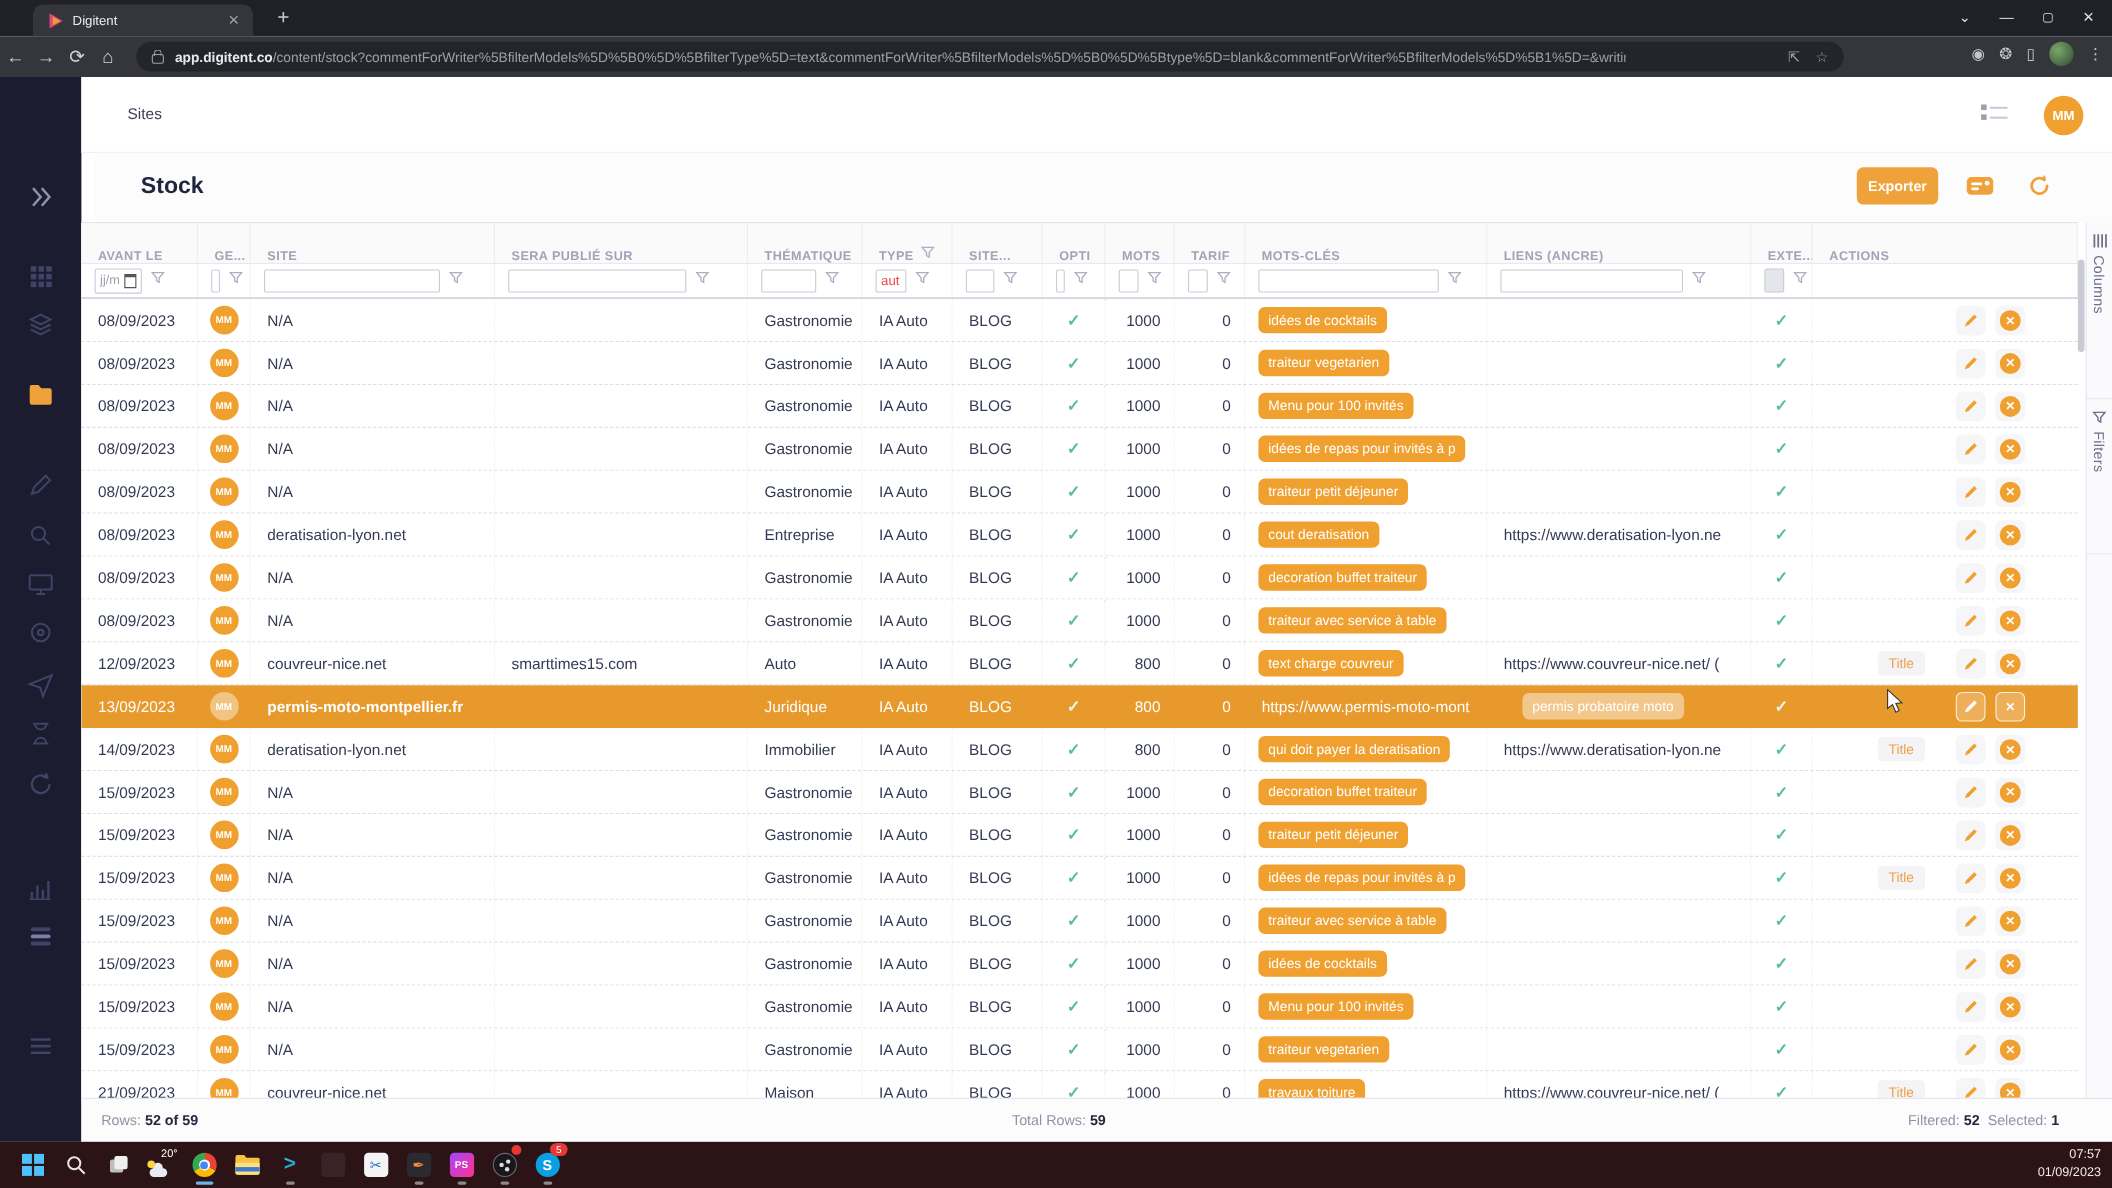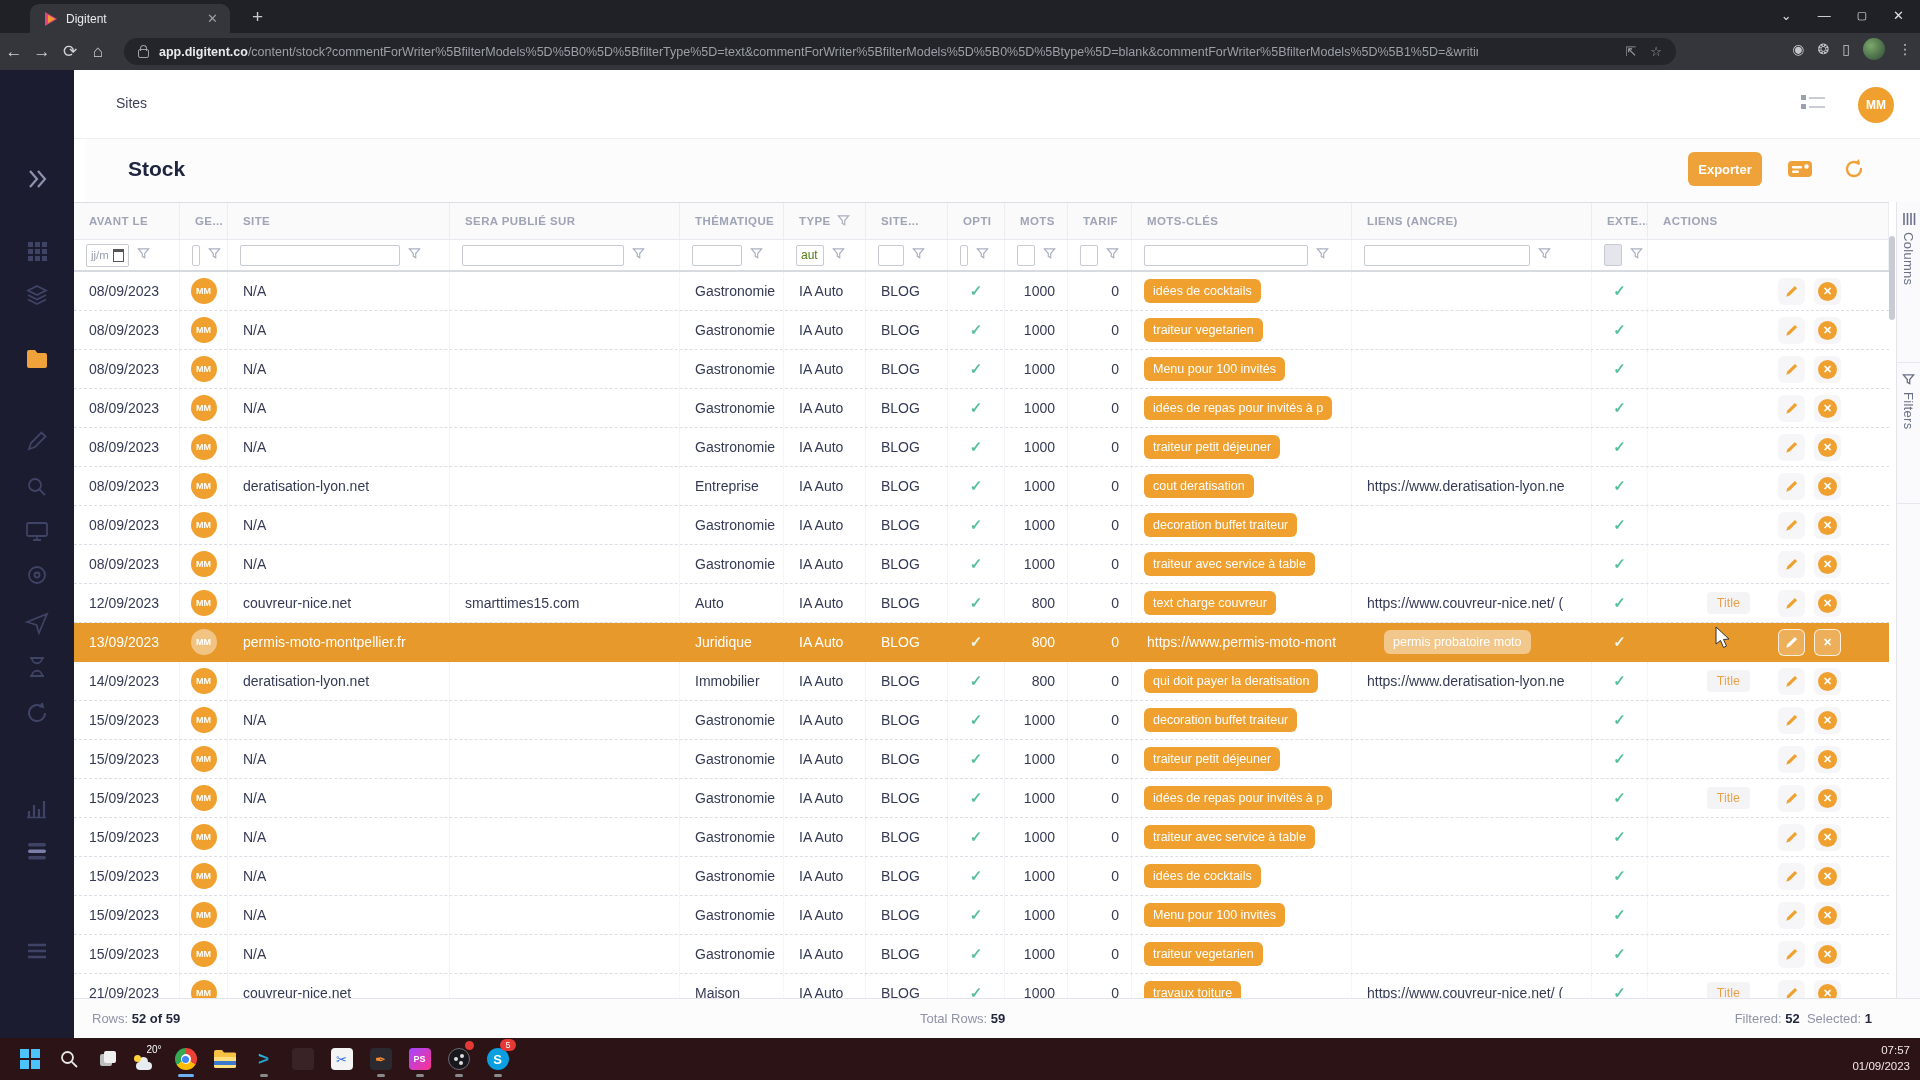--- a/index.html
+++ b/index.html
@@ -35,24 +35,24 @@
   .hdr-list-ic .b{width:5px;height:5px;background:#9ba0b0;}
   .hdr-list-ic .l{height:2px;background:#c9ccd6;flex:1;}
   .hdr-avatar{position:absolute;right:26px;top:17px;width:36px;height:36px;border-radius:50%;background:#efa02f;color:#fff;font-size:12px;font-weight:bold;display:flex;align-items:center;justify-content:center;}
   .stock-bar{position:absolute;left:86px;top:139px;width:1846px;height:63px;background:#fcfcfd;}
   .stock-title{position:absolute;left:42px;top:18px;font-size:21px;font-weight:bold;color:#20253f;}
   .export-btn{position:absolute;right:170px;top:13px;width:74px;height:34px;background:#f0a23a;border:none;border-radius:6px;color:#fff;font-size:13px;font-weight:bold;font-family:inherit;}
   .tool-ic{position:absolute;top:18px;}
   
   .grid{position:absolute;left:74px;top:202px;width:1815px;height:796px;background:#fff;border-top:1px solid #dcdee6;box-sizing:border-box;}
   .ghead{display:flex;height:36px;background:#fafafb;border-bottom:1px solid #e8e9ef;}
-  .hcell{display:flex;align-items:center;font-size:11.5px;font-weight:bold;letter-spacing:.4px;color:#9fa4b6;padding-left:15px;box-sizing:border-box;border-right:1px solid #ececf1;white-space:nowrap;overflow:hidden;}
+  .hcell{display:flex;align-items:flex-end;font-size:11.5px;font-weight:bold;letter-spacing:.4px;color:#9fa4b6;padding-left:15px;box-sizing:border-box;border-right:1px solid #ececf1;white-space:nowrap;overflow:hidden;}
   .gfilter{display:flex;height:30px;background:#fff;border-bottom:2px solid #d8dae2;}
   .fcell{display:flex;align-items:center;gap:8px;padding-left:12px;box-sizing:border-box;border-right:1px solid #f1f2f6;}
-  .fin{height:21px;border:1px solid #c8cbd5;border-radius:2px;background:#fff;font-size:12px;color:#4d7c0f;padding:0 4px;box-sizing:border-box;font-family:inherit;}
+  .fin{height:21px;border:1px solid #c8cbd5;border-radius:2px;background:#fff;font-size:12px;color:#ef4444;padding:0 4px;box-sizing:border-box;font-family:inherit;}
   .funnel{flex:0 0 auto;}
   .datebox{display:flex;align-items:center;gap:4px;border:1px solid #c8cbd5;border-radius:2px;height:21px;padding:0 4px;color:#9aa0ae;font-size:11.5px;}
   .cal{width:9px;height:9px;border:1.5px solid #555;border-top-width:3px;}
   .gbody{height:730px;overflow:hidden;position:relative;}
   .grow{display:flex;height:39px;border-bottom:1px dashed #dcdee6;box-sizing:border-box;background:#fff;}
   .cell{display:flex;align-items:center;font-size:14px;color:#343a54;padding-left:15px;box-sizing:border-box;border-right:1px dotted #eceef3;white-space:nowrap;overflow:hidden;}
   .cell.num{justify-content:flex-end;padding-right:12px;padding-left:0;}
   .cell.ctr{justify-content:center;padding-left:0;}
   .mm-av{width:26px;height:26px;border-radius:50%;background:#efa02f;color:#fff;font-size:9px;font-weight:bold;display:flex;align-items:center;justify-content:center;}
   .check{color:#57be9e;font-size:15px;font-weight:bold;}
@@ -673,21 +673,21 @@
             <span class="act-btn" style="margin-right: 0px;">
               <span class="xcirc">✕</span>
             </span>
           </div>
         </div>
         <div class="grow selected">
           <div class="cell" style="width: 106px; flex: 0 0 106px;">13/09/2023</div>
           <div class="cell ctr" style="width: 48px; flex: 0 0 48px;">
             <span class="mm-av">MM</span>
           </div>
-          <div class="cell" style="width: 222px; flex: 0 0 222px;">permis-moto-montpellier.fr</div>
+          <div class="cell" style="width: 222px; flex: 0 0 222px; font-weight: bold;">permis-moto-montpellier.fr</div>
           <div class="cell" style="width: 230px; flex: 0 0 230px;"></div>
           <div class="cell" style="width: 104px; flex: 0 0 104px;">Juridique</div>
           <div class="cell" style="width: 82px; flex: 0 0 82px;">IA Auto</div>
           <div class="cell" style="width: 82px; flex: 0 0 82px;">BLOG</div>
           <div class="cell ctr" style="width: 57px; flex: 0 0 57px;">
             <span class="check">✓</span>
           </div>
           <div class="cell num" style="width: 63px; flex: 0 0 63px;">800</div>
           <div class="cell num" style="width: 64px; flex: 0 0 64px;">0</div>
           <div class="cell" style="width: 240px; flex: 0 0 240px;">https://www.permis-moto-mont</div>

